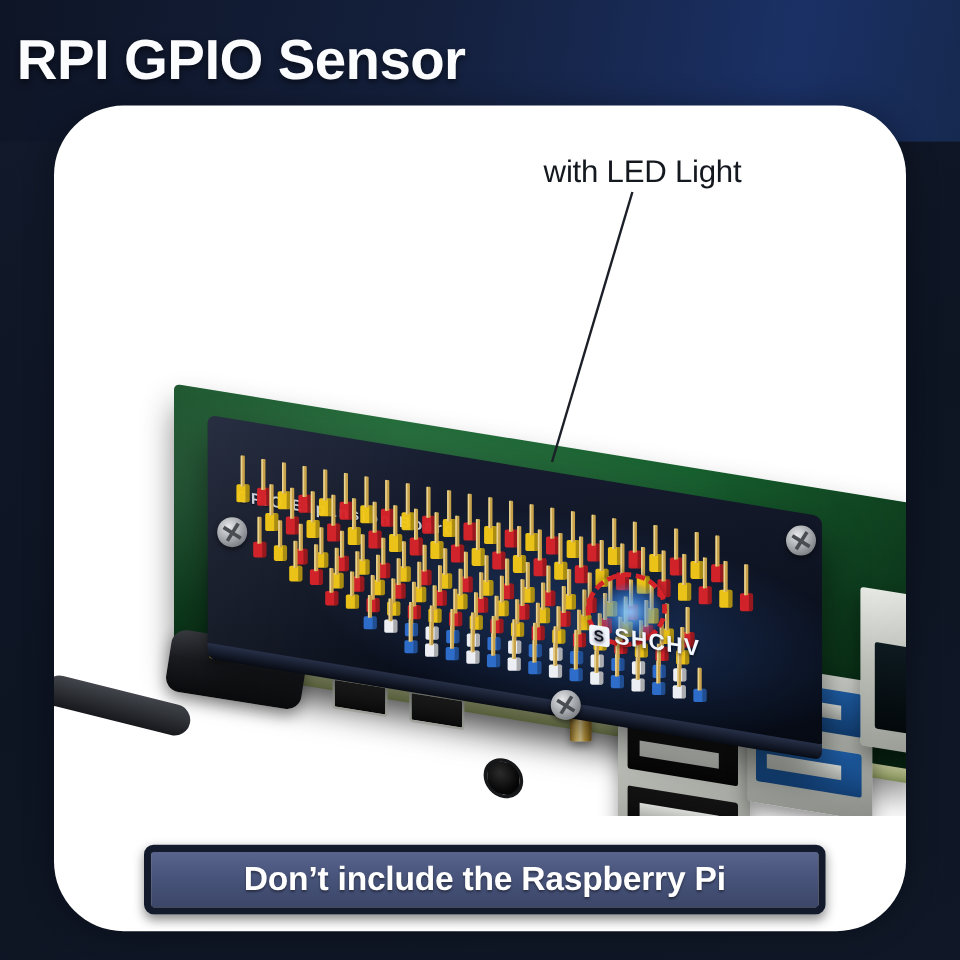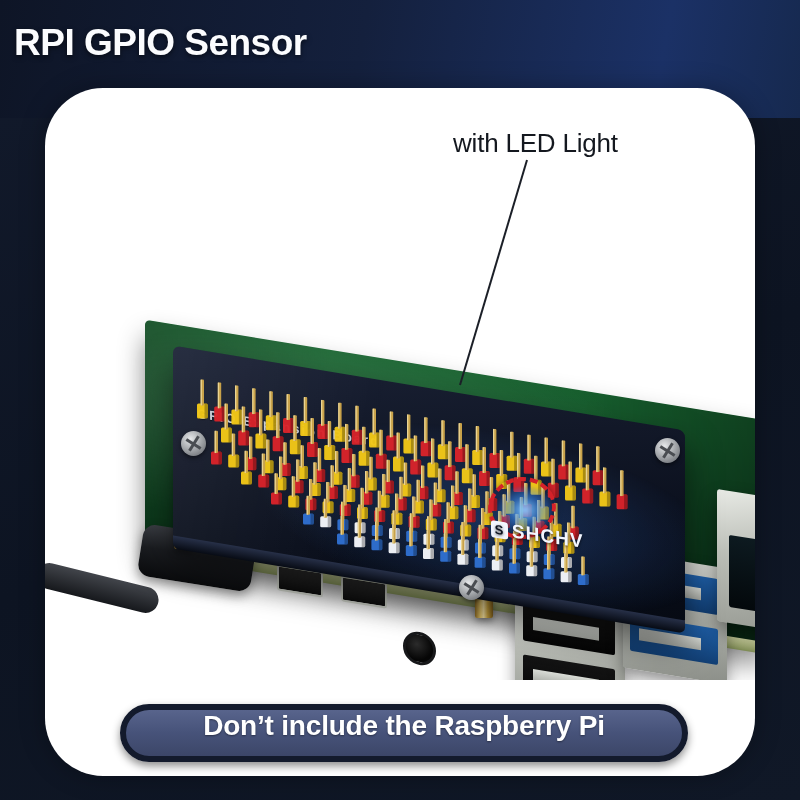--- a/index.html
+++ b/index.html
@@ -28,21 +28,21 @@
   }
 
   
   .title-banner {
     position:absolute; left:0; top:0; width:800px; height:118px;
     background:linear-gradient(100deg,#0e1526 0%,#14203d 45%,#1b3166 82%,#16294f 100%);
     overflow:hidden;
   }
   .title-text {
     position:absolute; left:14px; top:22px;
-    font-size:37px; font-weight:bold; color:#fbfcfe;
+    font-size:47px; font-weight:bold; color:#fbfcfe;
     letter-spacing:-0.5px; white-space:nowrap;
     text-shadow:0 2px 5px rgba(0,0,0,.55);
   }
 
   
   .callout {
     position:absolute; left:453px; top:128px;
     font-size:26px; font-weight:normal; color:#14181f;
     white-space:nowrap; letter-spacing:-0.2px;
   }
@@ -256,22 +256,22 @@
   .screw-c { left:414px; top:455px; }
 
   
   .pins { position:absolute; left:0; top:0; width:710px; height:560px; pointer-events:none; }
 
   
   .bottom-banner {
     position:absolute; left:120px; top:704px; width:568px; height:58px;
     background:linear-gradient(180deg,#58648c 0%,#47537a 48%,#3c4668 100%);
     border:6px solid #131a2c;
-    border-radius:29px;
-    display:flex; align-items:flex-start; justify-content:center;
+    border-radius:8px;
+    display:flex; align-items:center; justify-content:center;
     box-shadow:0 4px 9px rgba(0,0,0,.45);
   }
   .bottom-text {
     color:#ffffff; font-size:28px; font-weight:bold; letter-spacing:-0.2px;
     white-space:nowrap; text-shadow:0 1px 2px rgba(0,0,0,.4);
   }
 </style>
 </head>
 <body>
 

